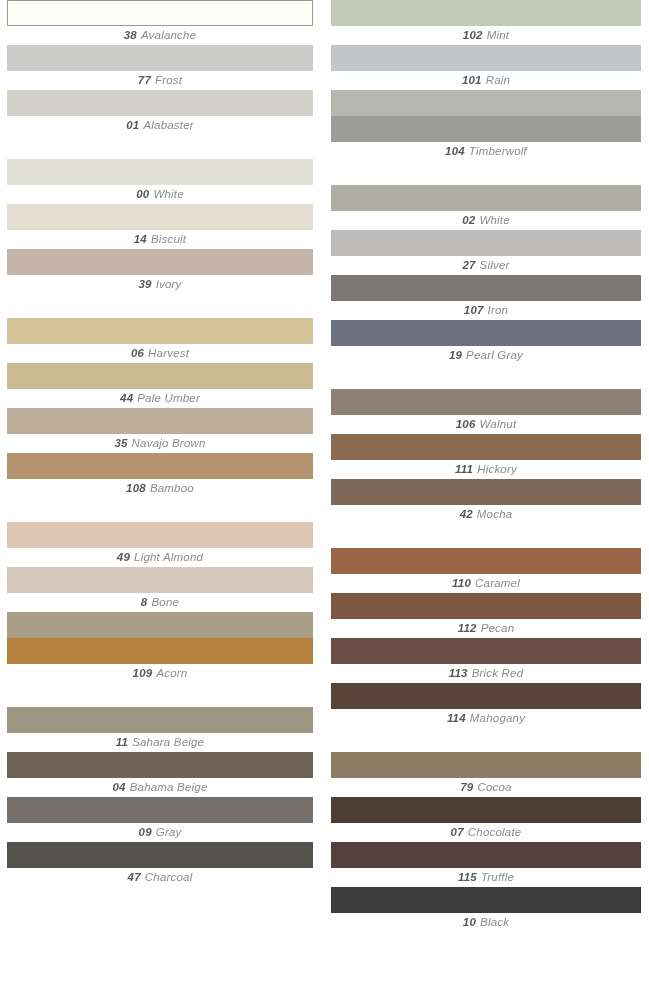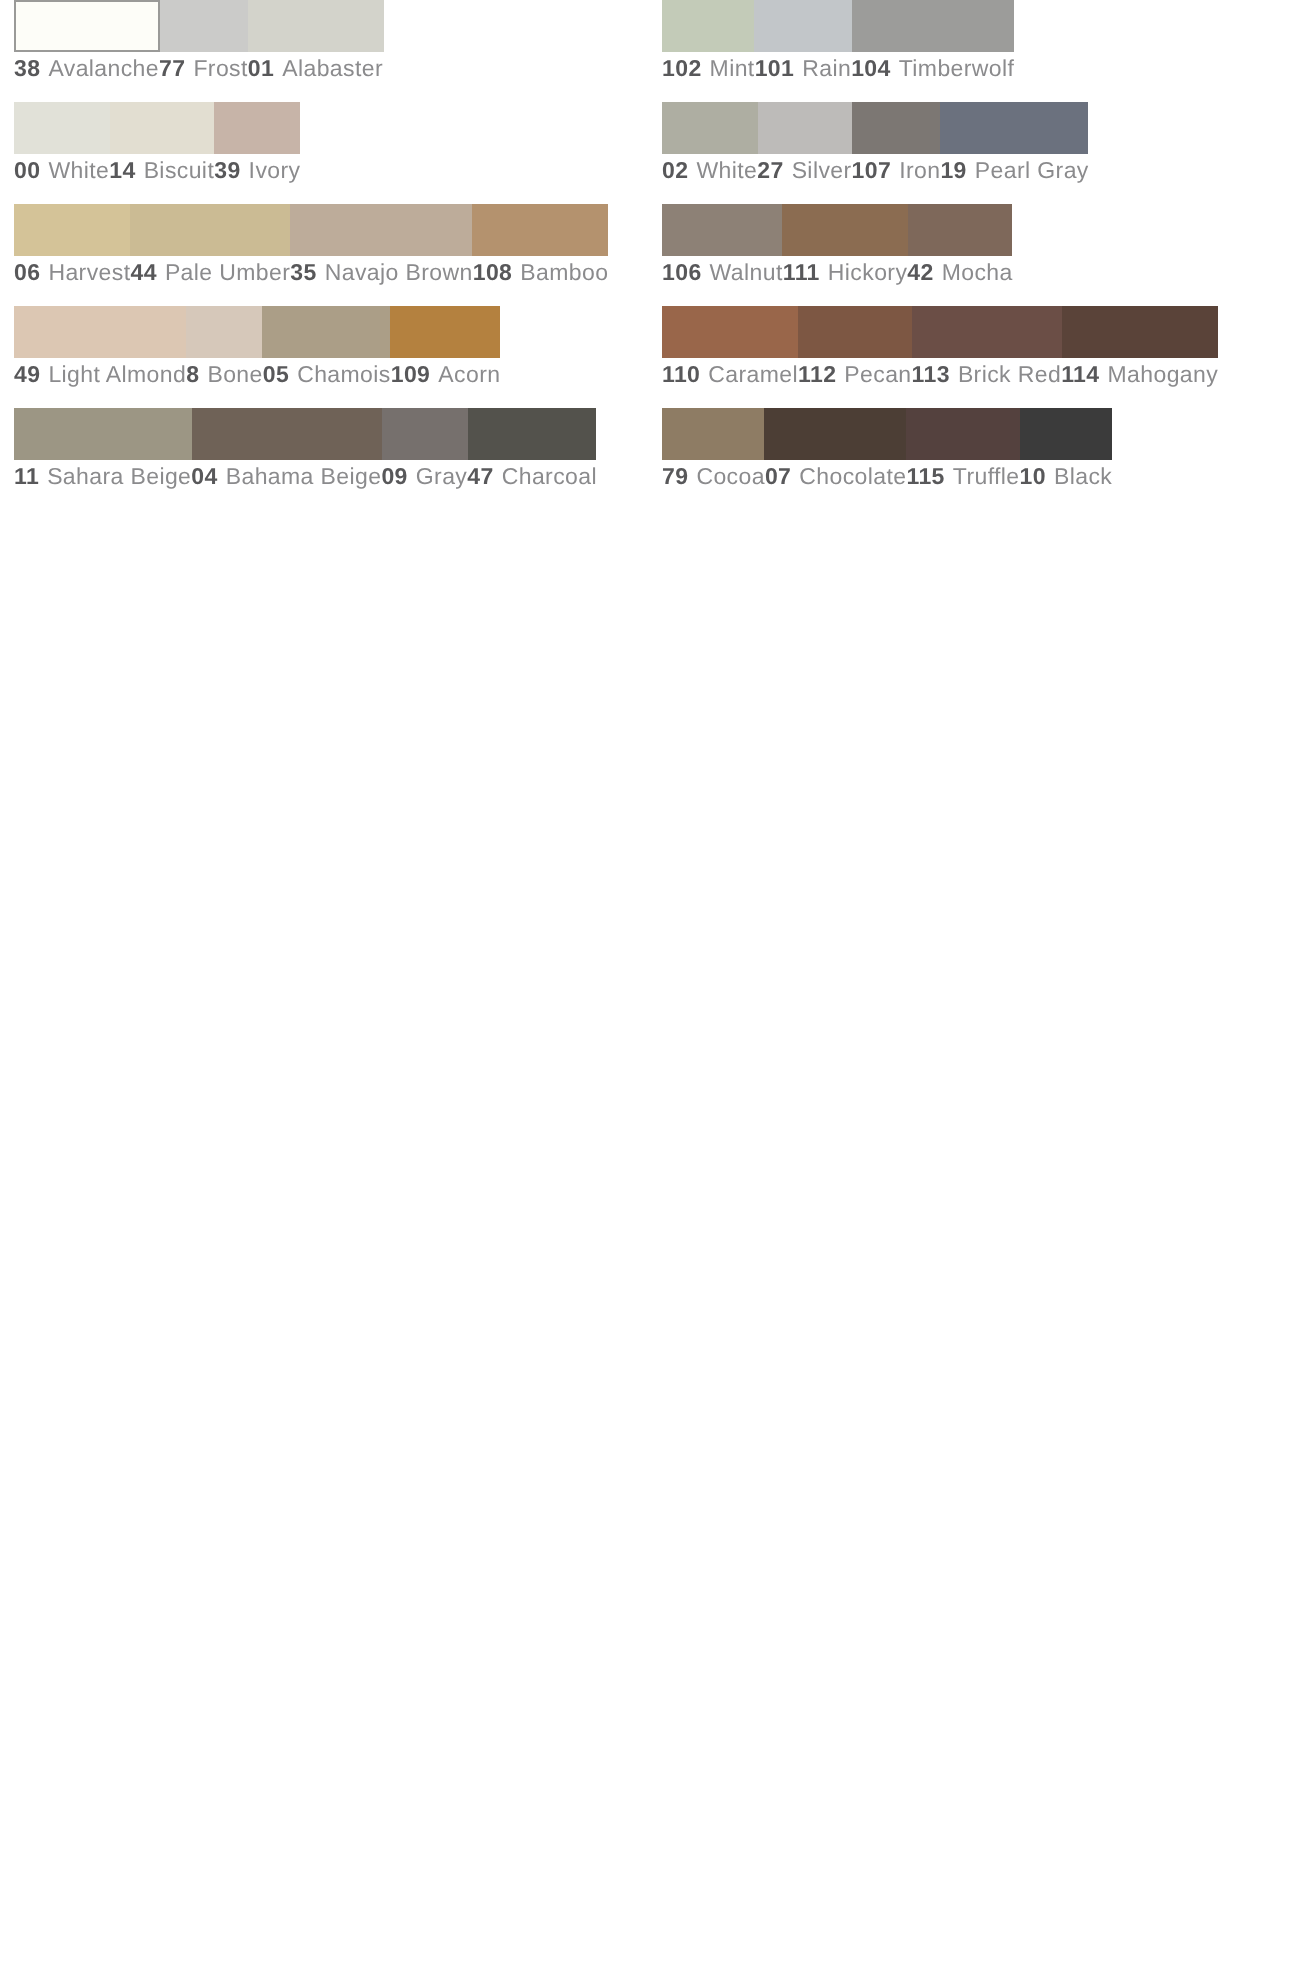--- a/index.html
+++ b/index.html
@@ -30,24 +30,25 @@
     padding-left: 7px;
     padding-right: 11px;
   }
   .column.right {
     width: 325px;
     padding-left: 7px;
     padding-right: 8px;
   }
   .group {
     display: flex;
-    flex-direction: row;
+    flex-direction: column;
+    font-style: italic;
   }
   .group + .group {
-    margin-top: 6px;
+    margin-top: 24px;
   }
   .swatch-row {
     display: flex;
     flex-direction: column;
   }
   .swatch {
     height: 26px;
     width: 100%;
     box-sizing: border-box;
   }
@@ -127,21 +128,20 @@
         <div class="swatch-row">
           <div class="swatch" style="background-color: rgb(220, 199, 179);"></div>
           <div class="label"><span class="num">49</span><span class="name">Light Almond</span></div>
         </div>
         <div class="swatch-row">
           <div class="swatch" style="background-color: rgb(214, 200, 186);"></div>
           <div class="label"><span class="num">8</span><span class="name">Bone</span></div>
         </div>
         <div class="swatch-row">
           <div class="swatch" style="background-color: rgb(171, 158, 135);"></div>
-          <div class="label"><span class="num">05</span><span class="name">Chamois</span></div>
         </div>
         <div class="swatch-row">
           <div class="swatch" style="background-color: rgb(180, 129, 63);"></div>
           <div class="label"><span class="num">109</span><span class="name">Acorn</span></div>
         </div>
       </div>
       <div class="group">
         <div class="swatch-row">
           <div class="swatch" style="background-color: rgb(156, 150, 132);"></div>
           <div class="label"><span class="num">11</span><span class="name">Sahara Beige</span></div>

